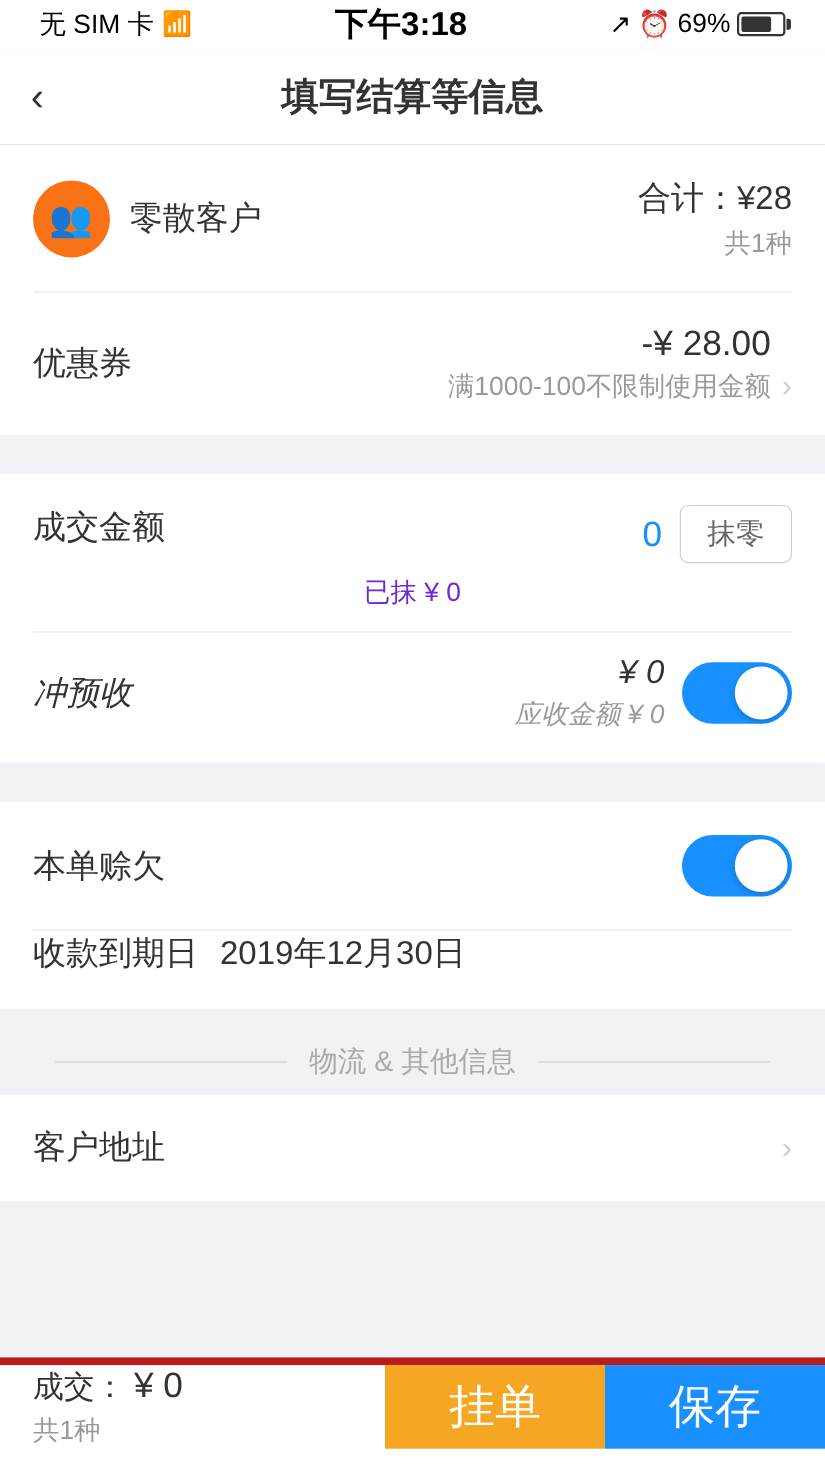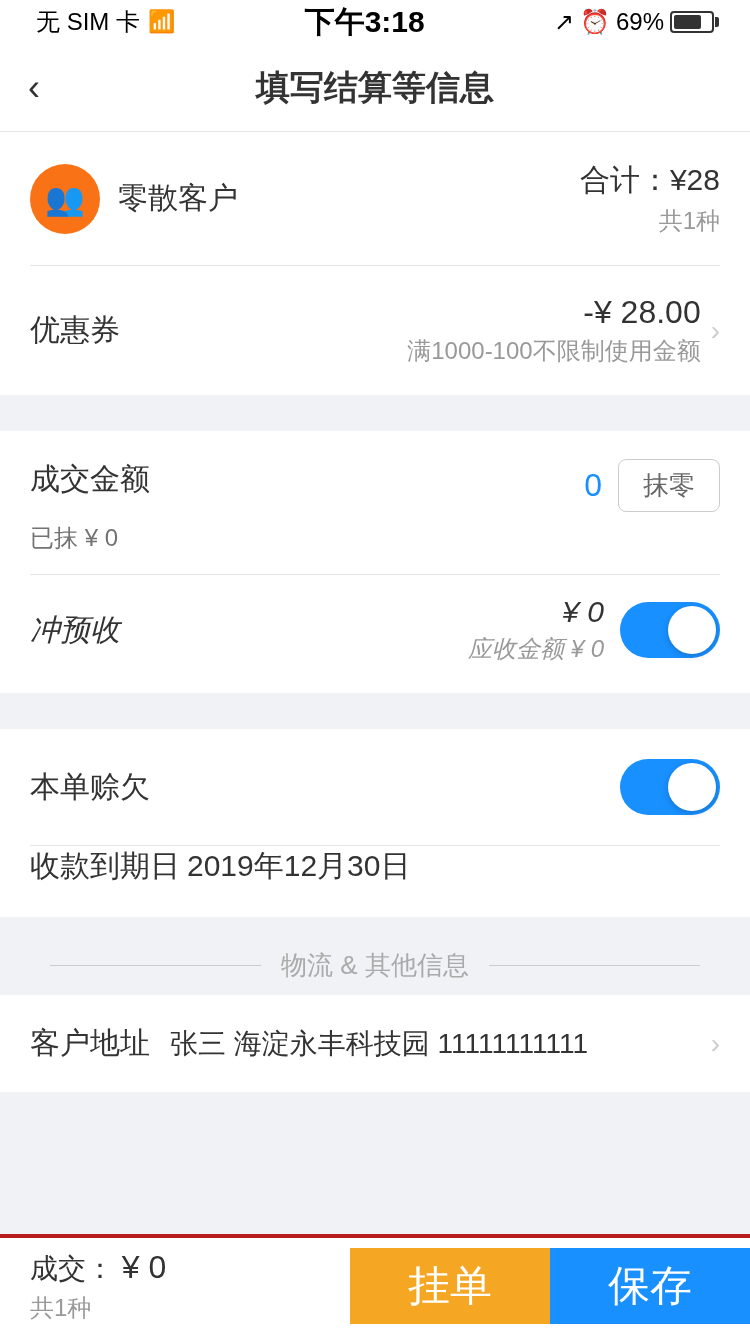--- a/index.html
+++ b/index.html
@@ -109,21 +109,21 @@
     .divider { height: 1px; background: #e5e5e5; margin: 0 30px; }
 
     
     .coupon-row {
       display: flex;
       align-items: center;
       justify-content: space-between;
       padding: 28px 30px;
     }
     .coupon-label { font-size: 30px; color: #333; }
-    .coupon-right { display: flex; align-items: center; gap: 10px; text-align: right; }
+    .coupon-right { display: flex; align-items: flex-end; gap: 10px; text-align: right; }
     .coupon-discount { font-size: 32px; color: #333; font-weight: 500; }
     .coupon-desc { font-size: 24px; color: #999; margin-top: 4px; }
     .chevron-right {
       color: #ccc;
       font-size: 28px;
     }
 
     
     .section-sep { height: 18px; background: #f0f2f5; }
 
@@ -141,23 +141,23 @@
       border: 1px solid #ccc;
       border-radius: 8px;
       padding: 8px 24px;
       font-size: 26px;
       color: #666;
       background: #fff;
       cursor: pointer;
     }
     .amount-sub {
       font-size: 24px;
-      color: #737373;
+      color: #6d28d9;
       padding: 0 30px 20px;
-      text-align: left;
+      text-align: center;
     }
 
     
     .prepay-row {
       display: flex;
       align-items: center;
       justify-content: space-between;
       padding: 20px 30px 28px;
       font-style: italic;
     }
@@ -194,21 +194,21 @@
       justify-content: space-between;
       padding: 30px 30px;
     }
     .debt-label { font-size: 30px; color: #333; }
 
     
     .due-row {
       display: flex;
       align-items: center;
       padding: 0 30px 30px;
-      gap: 7px;
+      gap: 20px;
     }
     .due-label { font-size: 30px; color: #333; }
     .due-value { font-size: 30px; color: #333; }
 
     
     .logistics-sep {
       height: 60px;
       background: #f0f2f5;
       display: flex;
       align-items: center;
@@ -244,22 +244,21 @@
     .address-chevron { color: #ccc; font-size: 28px; }
 
     
     .bottom-bar {
       position: fixed;
       bottom: 0;
       width: 750px;
       height: 100px;
       background: #fff;
       display: flex;
-      align-items: center;
-      border-top: 4px solid #b91c1c;
+      border-top: 7px solid #b91c1c;
     }
     .bottom-info {
       flex: 1;
       padding: 0 30px;
     }
     .bottom-deal { font-size: 28px; color: #333; }
     .bottom-deal-amount { font-size: 32px; color: #333; font-weight: 500; }
     .bottom-count { font-size: 24px; color: #999; margin-top: 4px; }
     .bottom-btn {
       height: 76px;
@@ -376,21 +375,20 @@
 </div>
 
 <div class="logistics-sep">
   <div class="logistics-line"></div>
   <span class="logistics-text">物流 &amp; 其他信息</span>
 </div>
 
 <div class="card">
   <div class="address-row">
     <span class="address-label">客户地址</span>
-    <span class="address-value">张三 海淀永丰科技园 11111111111</span>
     <span class="address-chevron">›</span>
   </div>
 </div>
 
 <div style="height: 100px;"></div>
 
 <div class="bottom-bar">
   <div class="bottom-info">
     <div>
       <span class="bottom-deal">成交：</span>

